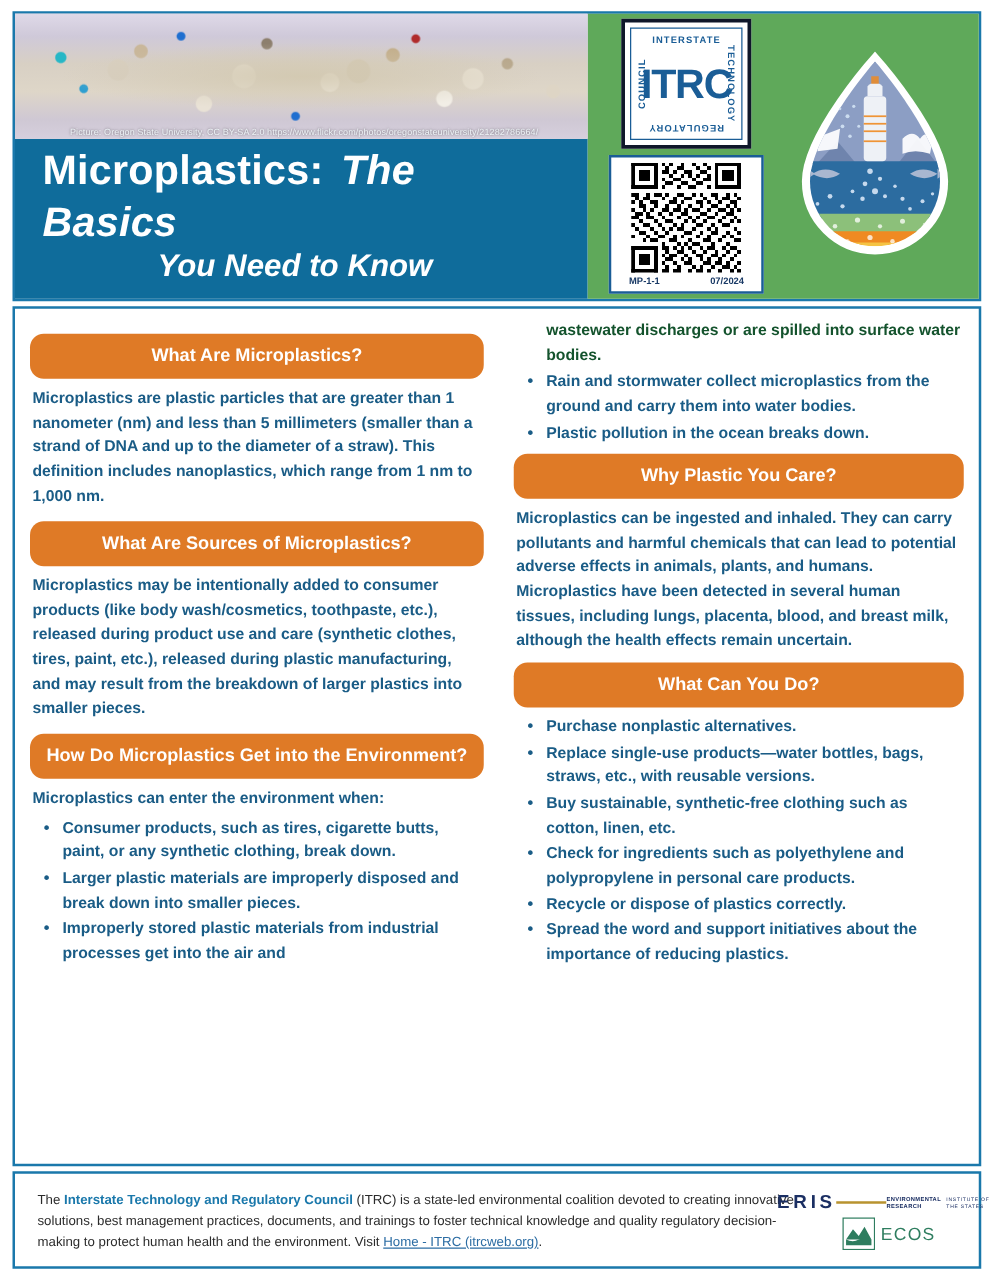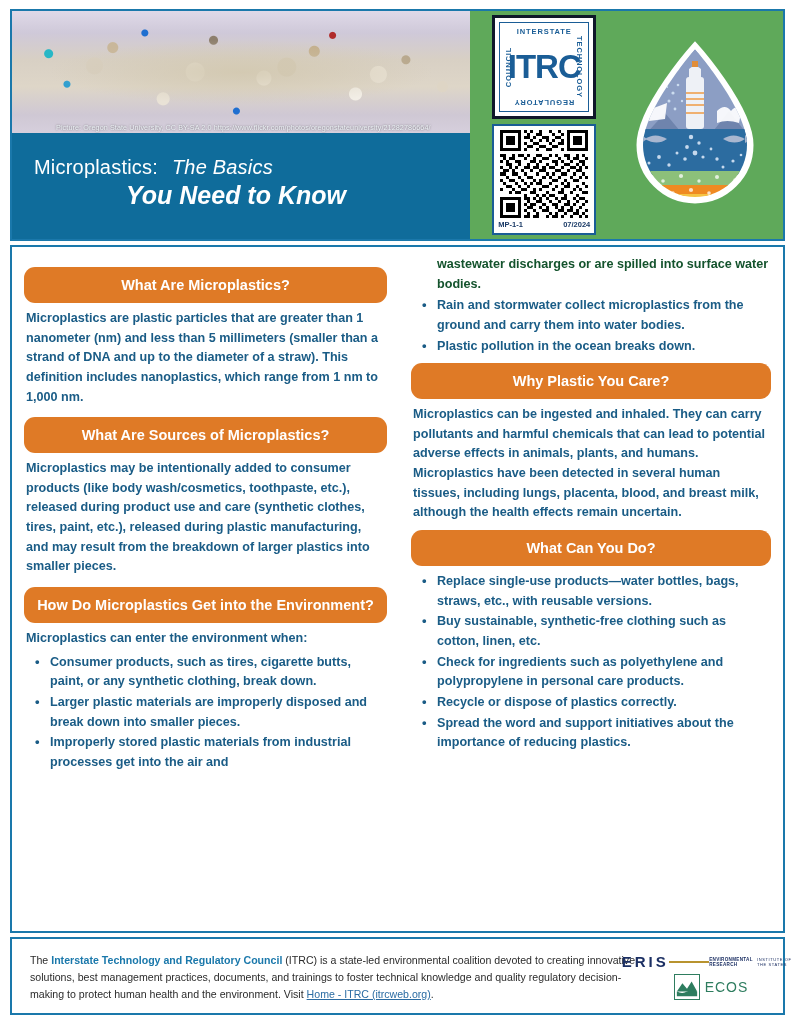--- a/index.html
+++ b/index.html
@@ -47,37 +47,37 @@
   .photo-caption{
     position:absolute;left:44px;bottom:1px;z-index:3;
     font-size:7.2px;color:#eef3f7;white-space:nowrap;letter-spacing:.1px;
     text-shadow:0 0 2px rgba(0,0,0,.55);
   }
   .title-bar{
     flex:1;background:#0f6c9b;color:#ffffff;
     display:flex;flex-direction:column;justify-content:center;
     padding:4px 22px 10px 22px;box-sizing:border-box;
   }
-  .title-line1{font-size:20px;font-weight:normal;letter-spacing:.2px;line-height:1.25;}
+  .title-line1{font-size:33px;font-weight:bold;letter-spacing:.2px;line-height:1.25;}
   .title-line1 .ital{font-style:italic;margin-left:14px;}
   .title-line2{font-size:25px;font-weight:bold;font-style:italic;text-align:center;line-height:1.25;padding-right:10px;}
 
   .banner-right{flex:1;background:#5fa95a;display:flex;align-items:center;justify-content:space-around;padding:0 6px;box-sizing:border-box;}
 
   
   .logo-col{display:flex;flex-direction:column;align-items:center;gap:5px;}
   .itrc-mark{width:104px;height:104px;background:#ffffff;border:3px solid #0f172a;box-sizing:border-box;position:relative;}
   .itrc-inner{position:absolute;inset:4px;border:1.5px solid #1a5d96;}
   .itrc-center{position:absolute;left:50%;top:50%;transform:translate(-50%,-50%);font-size:33px;font-weight:bold;color:#1a5d96;letter-spacing:-1px;text-align:center;}
   .w-top,.w-bot,.w-left,.w-right{position:absolute;font-size:7.5px;font-weight:bold;color:#1a5d96;letter-spacing:.9px;}
   .w-top{top:9px;left:0;right:0;text-align:center;}
   .w-bot{bottom:9px;left:0;right:0;text-align:center;transform:rotate(180deg);}
   .w-left{left:9px;top:50%;transform:translateY(-50%) rotate(180deg);writing-mode:vertical-rl;}
   .w-right{right:9px;top:50%;transform:translateY(-50%);writing-mode:vertical-rl;}
-  .qr-box{width:104px;background:#ffffff;border:2px solid #1a5d96;box-sizing:border-box;padding:4px;display:flex;flex-direction:column;align-items:center;}
+  .qr-box{width:124px;background:#ffffff;border:2px solid #1a5d96;box-sizing:border-box;padding:4px;display:flex;flex-direction:column;align-items:center;}
   .qr{width:88px;height:88px;}
   .qr-meta{display:flex;justify-content:space-between;width:92px;font-size:7.5px;font-weight:bold;color:#1a3a66;margin-top:2px;}
 
   
   .droplet{width:132px;height:168px;}
 
   
   .content{
     display:flex;width:775px;height:688px;margin-top:4px;box-sizing:border-box;
     border:2px solid #1a78ab;background:#ffffff;
@@ -494,20 +494,21 @@
       <ul class="blist">
         <li>Rain and stormwater collect microplastics from the ground and carry them into water bodies.</li>
         <li>Plastic pollution in the ocean breaks down.</li>
       </ul>
 
       <div class="sect-head">Why Plastic You Care?</div>
       <p class="body-txt">Microplastics can be ingested and inhaled. They can carry pollutants and harmful chemicals that can lead to potential adverse effects in animals, plants, and humans. Microplastics have been detected in several human tissues, including lungs, placenta, blood, and breast milk, although the health effects remain uncertain.</p>
 
       <div class="sect-head">What Can You Do?</div>
       <ul class="blist">
+        <li>Purchase nonplastic alternatives.</li>
         <li>Replace single-use products—water bottles, bags, straws, etc., with reusable versions.</li>
         <li>Buy sustainable, synthetic-free clothing such as cotton, linen, etc.</li>
         <li>Check for ingredients such as polyethylene and polypropylene in personal care products.</li>
         <li>Recycle or dispose of plastics correctly.</li>
         <li>Spread the word and support initiatives about the importance of reducing plastics.</li>
       </ul>
     </div>
   </div>
 
   <div class="footer">

